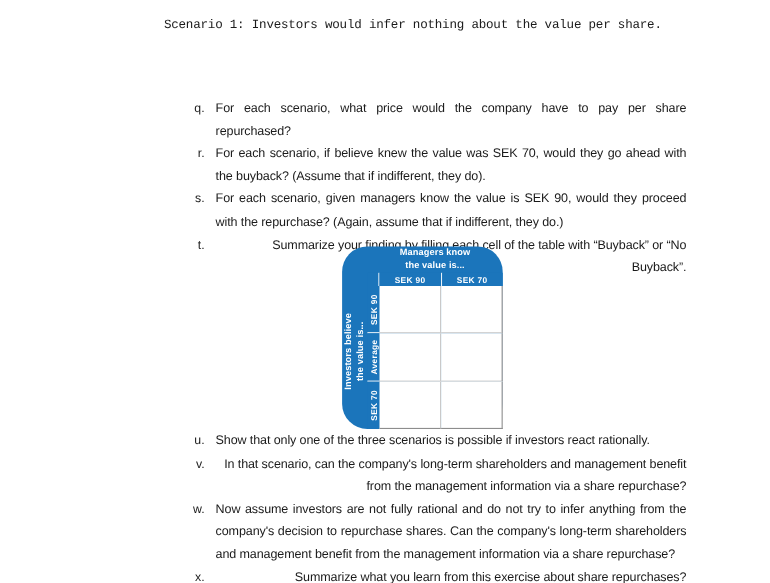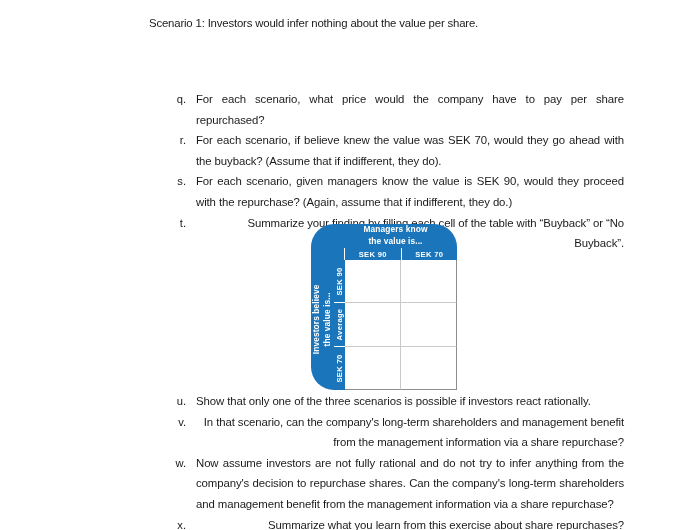--- a/index.html
+++ b/index.html
@@ -22,20 +22,21 @@
     width: 700px;
     height: 530px;
   }
 
   
   .scenario-block {
     position: absolute;
     left: 149px;
     top: 13px;
     width: 480px;
+    font-family: Liberation Mono, monospace;
   }
   .scenario-line {
     font-size: 11.4px;
     line-height: 20.5px;
     letter-spacing: -0.18px;
     color: #1a1a1a;
     white-space: nowrap;
   }
 
   

